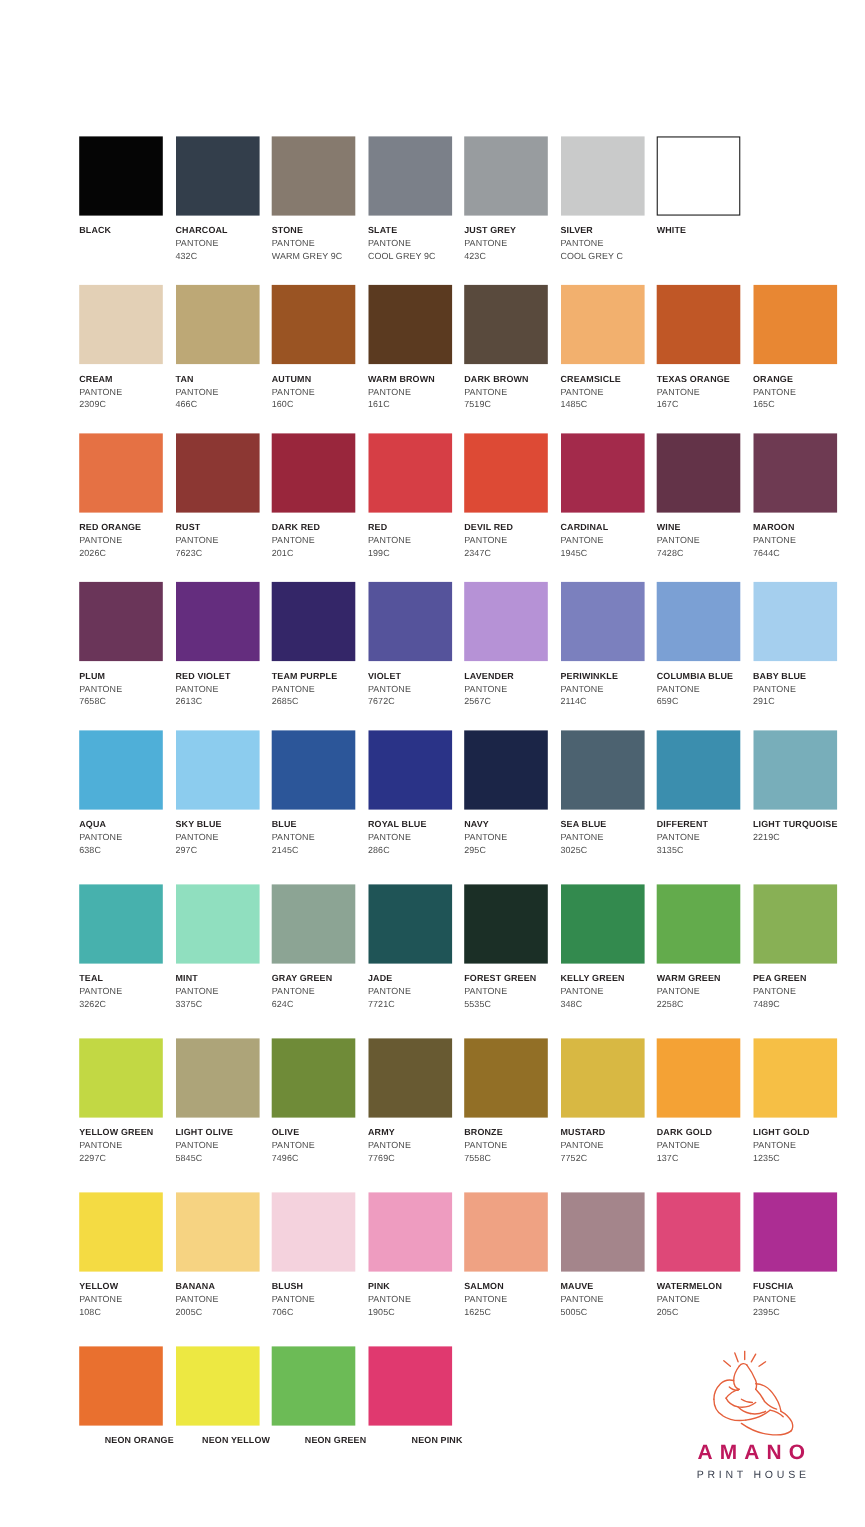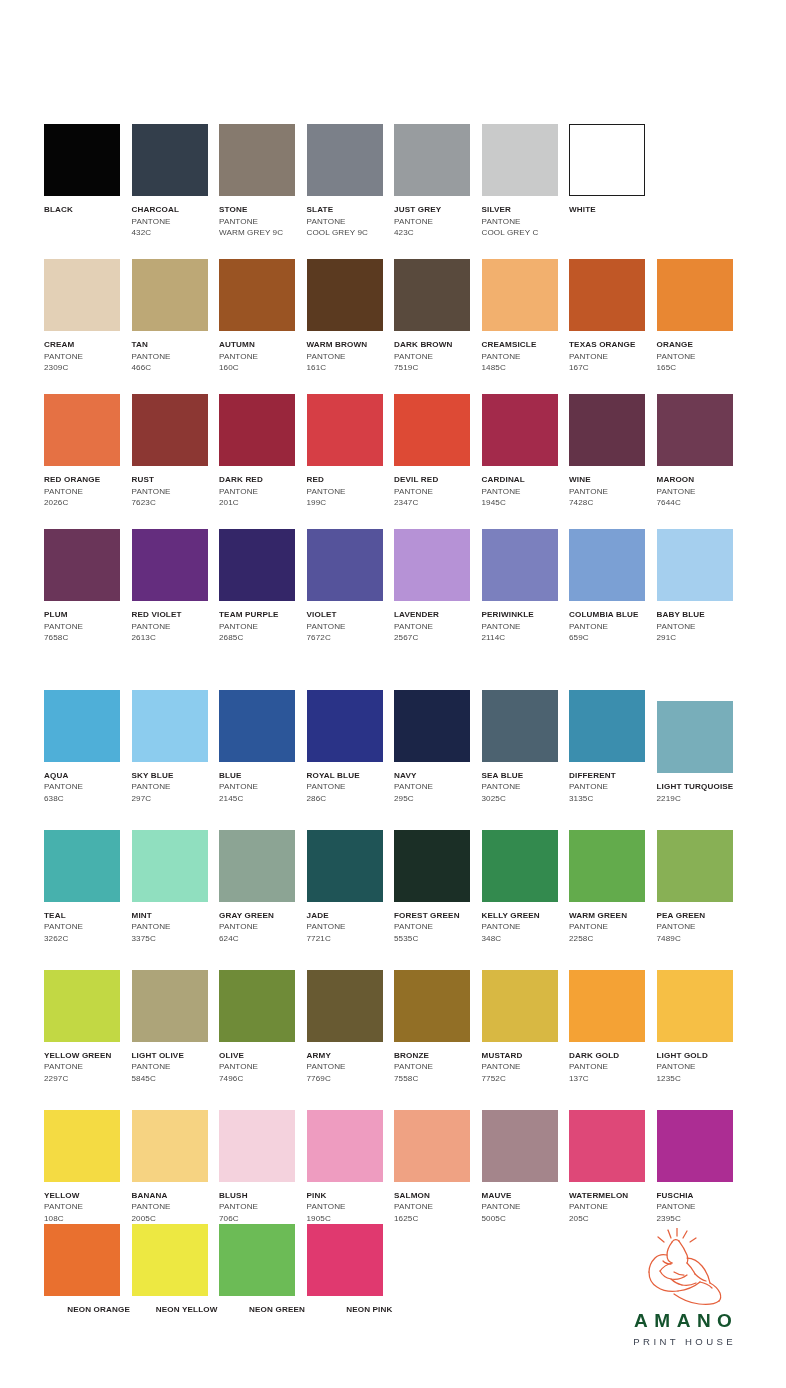--- a/index.html
+++ b/index.html
@@ -70,22 +70,23 @@
   .grid {
     position: absolute;
     left: 44px;
     top: 124px;
     width: 700px;
   }
 
   .row {
     display: flex;
     height: 135px;
-  }
-  .row.tall  { height: 140px; align-items: flex-end; }
+    margin-left: 28px;
+  }
+  .row.tall  { height: 140px; }
   .row.last  { height: 120px; text-align: right; }
 
   .cell {
     width: 87.5px;
     flex: 0 0 87.5px;
     position: relative;
   }
 
   .swatch {
     width: 76px;
@@ -134,21 +135,21 @@
     width: 150px;
     height: 78px;
     display: block;
   }
 
   .logo-name {
     margin-top: 4px;
     font-size: 19px;
     font-weight: 700;
     letter-spacing: 6.5px;
-    color: #14532d;
+    color: #be185d;
     text-indent: 6.5px;
   }
 
   .logo-sub {
     margin-top: 4px;
     font-size: 9.6px;
     font-weight: 500;
     letter-spacing: 3.4px;
     color: #3c4250;
     text-indent: 3.4px;

